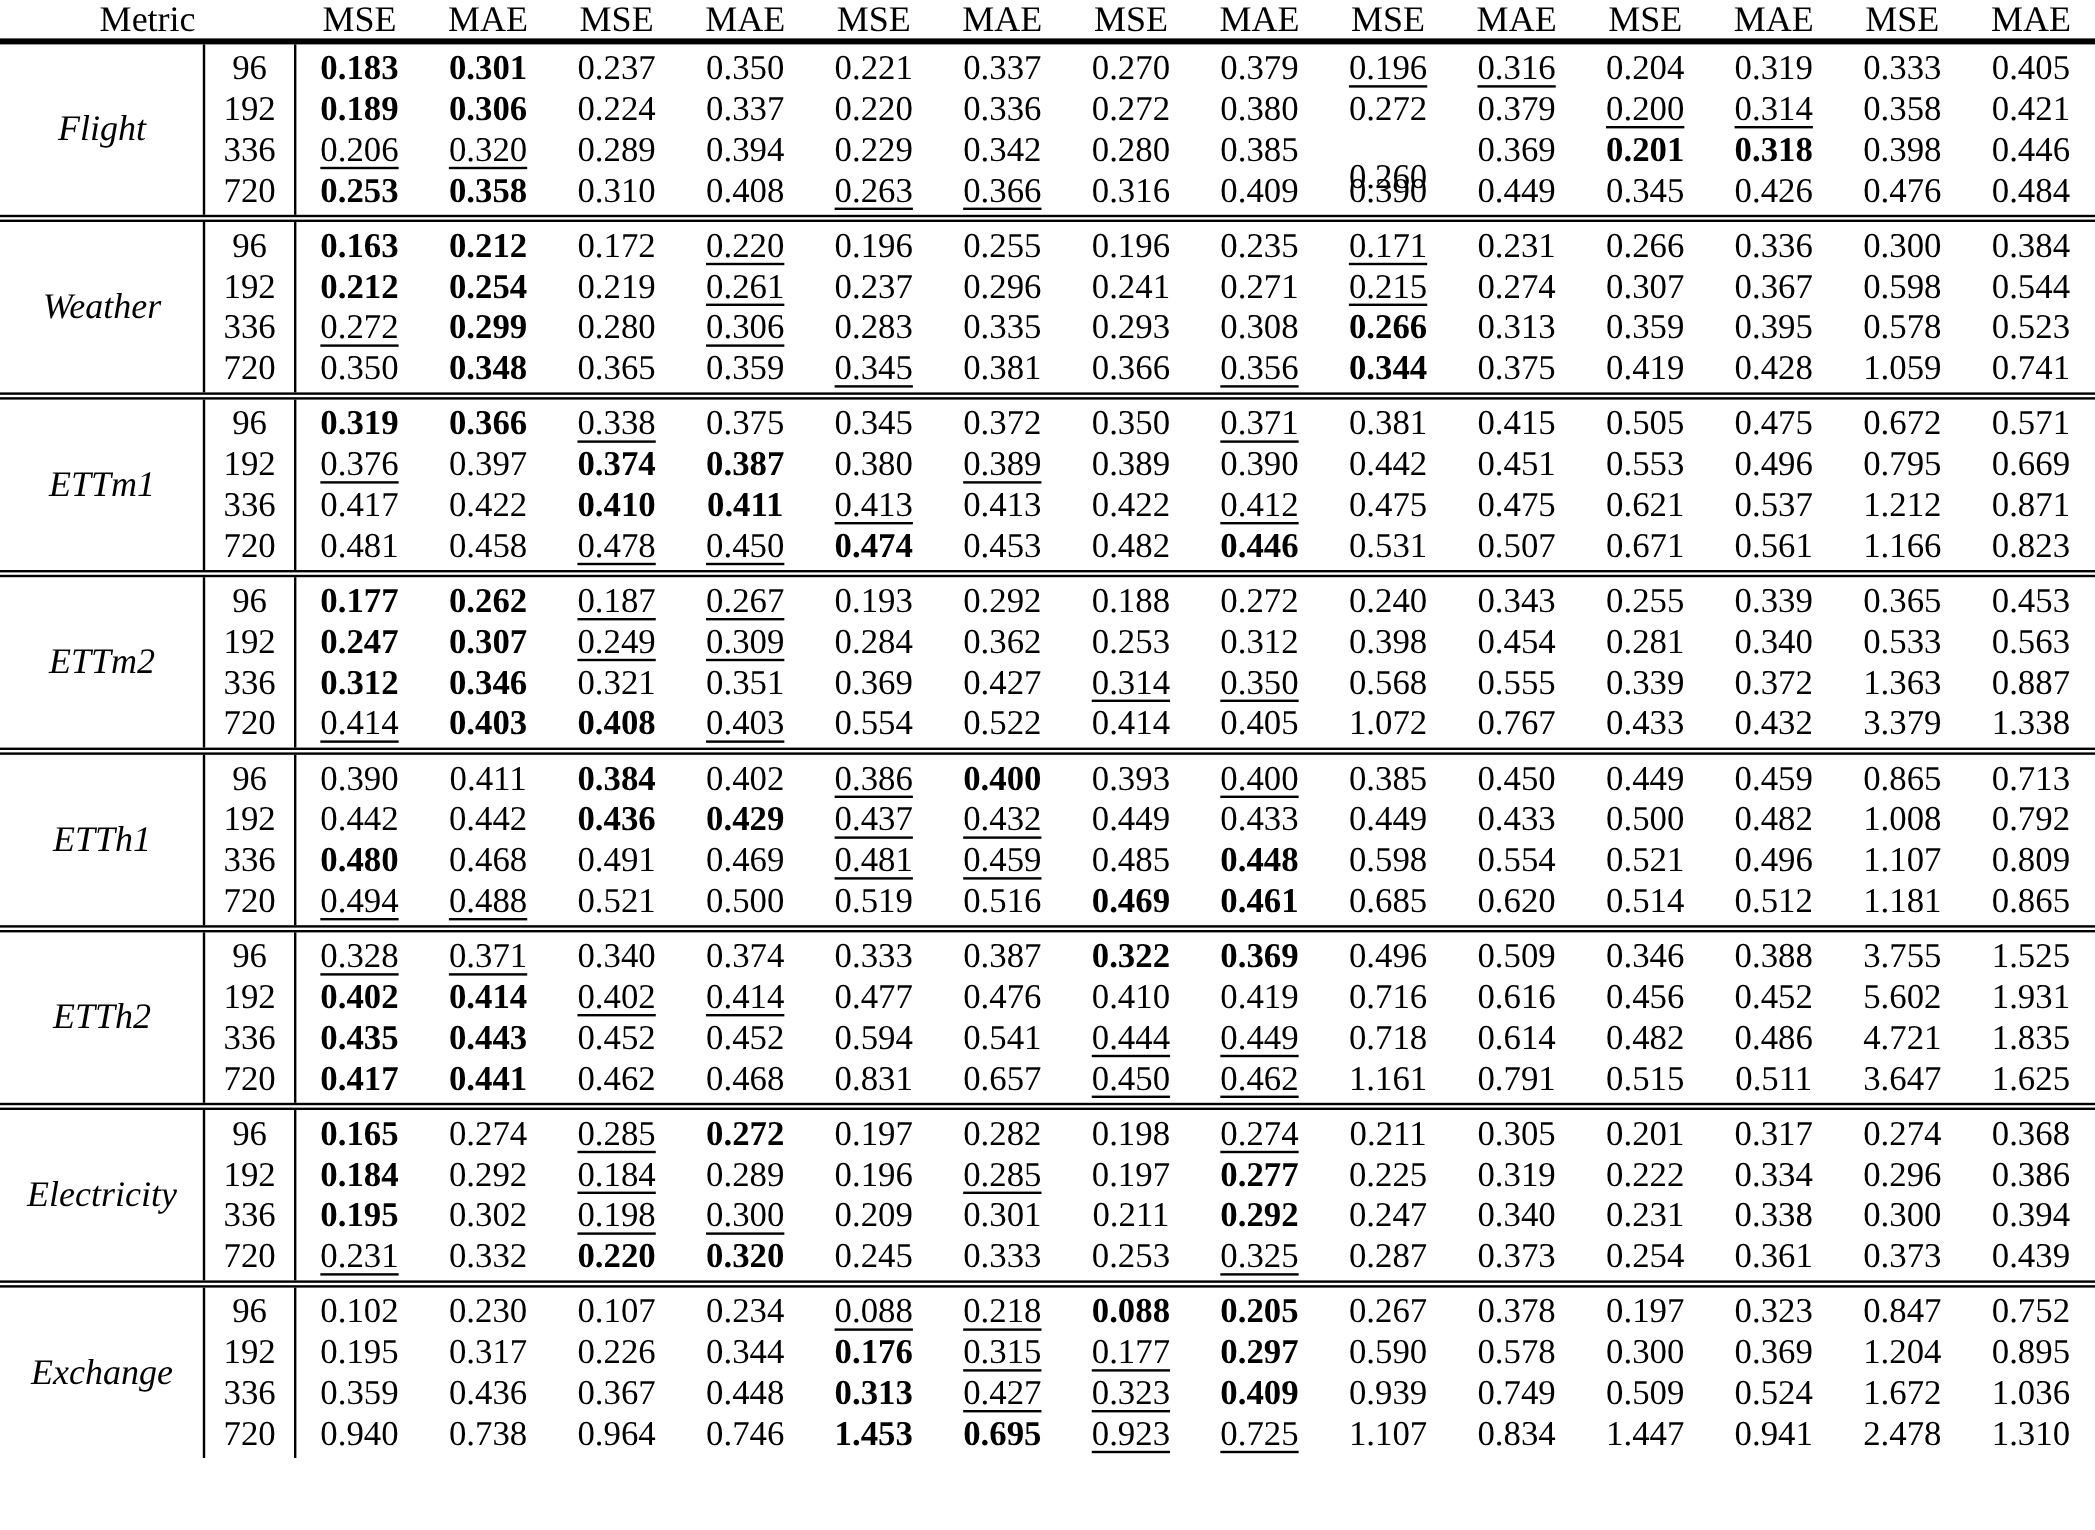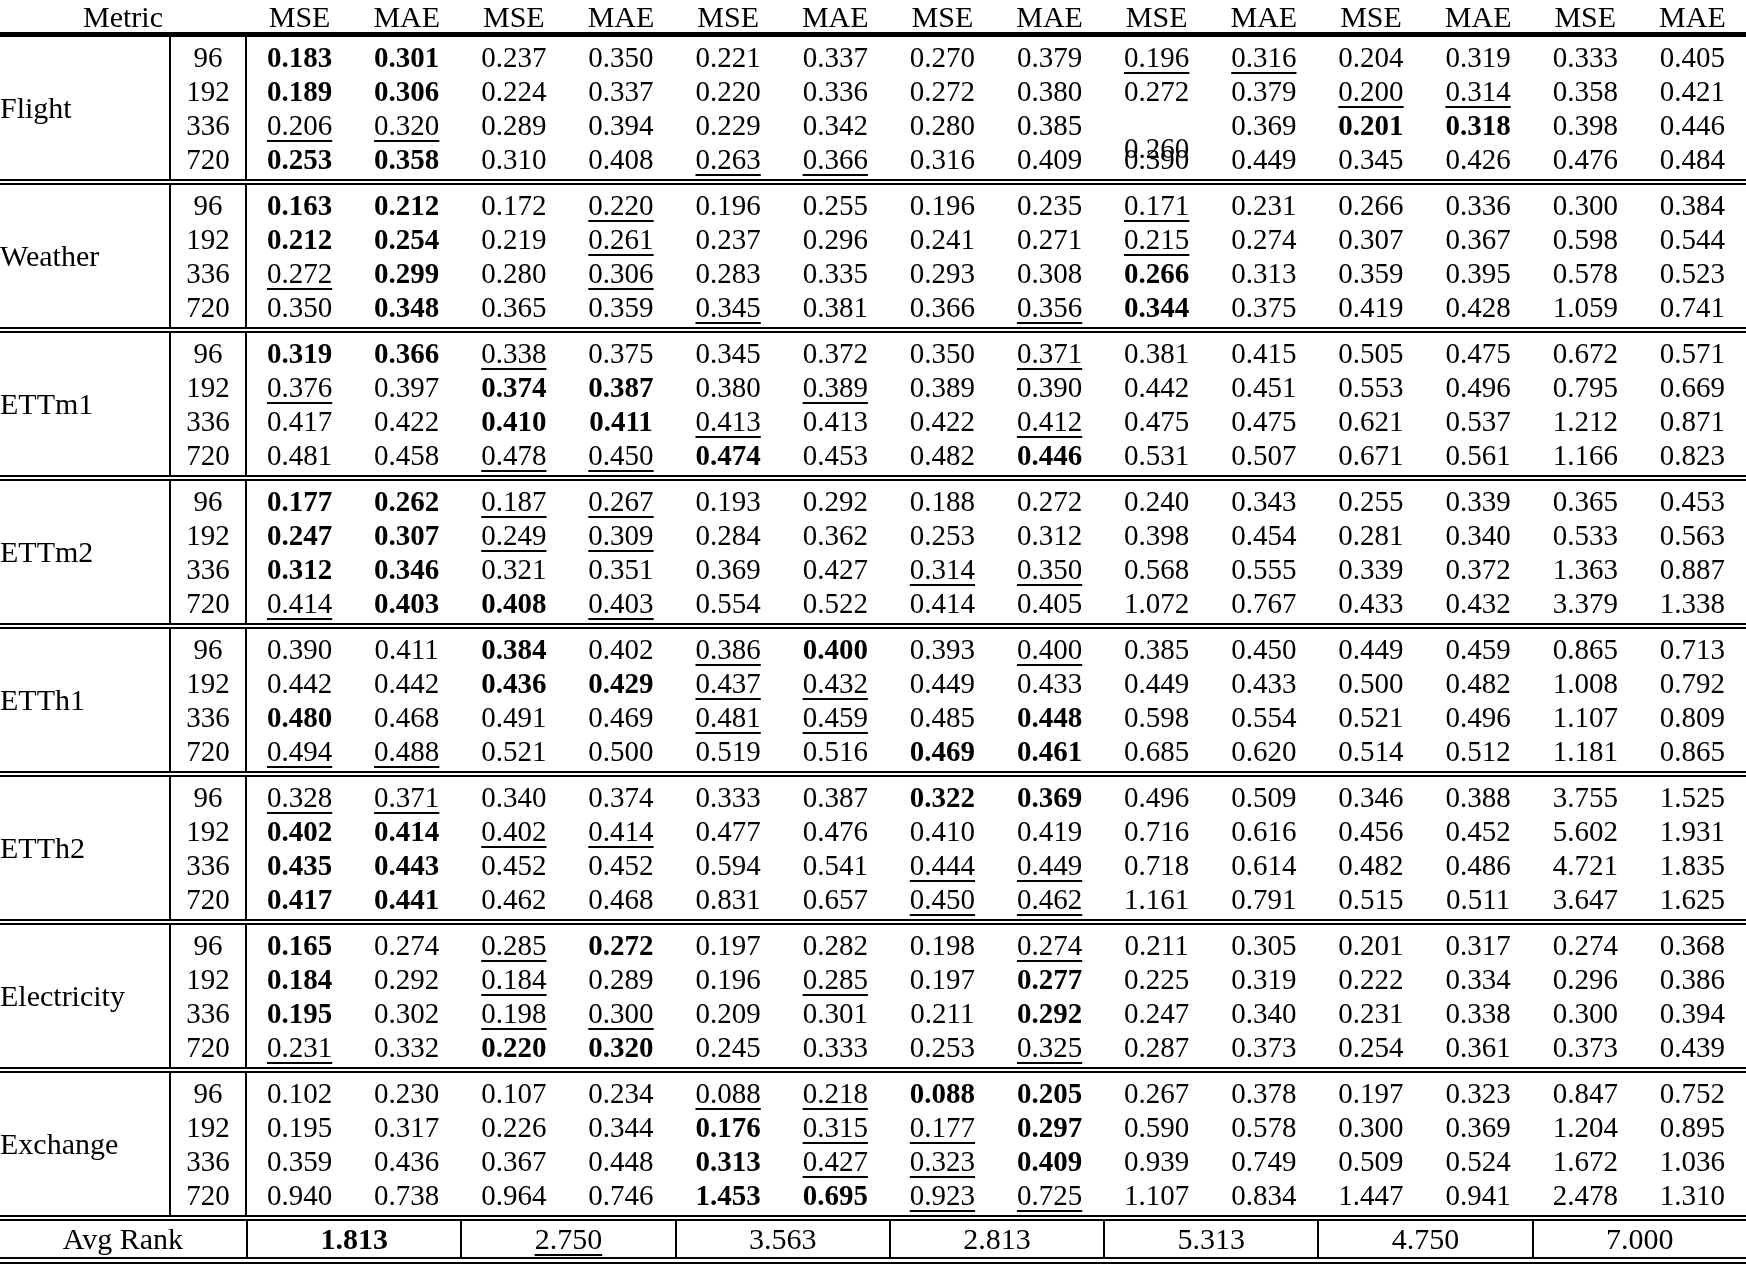--- a/index.html
+++ b/index.html
@@ -34,21 +34,21 @@
   .block + .block { border-top: 6px double #000; }
   .block::before, .block::after {
     content: "";
     position: absolute;
     top: 0; bottom: 0;
     width: 2px;
     background: #000;
   }
   .block::before { left: 169px; }
   .block::after  { left: 245px; }
-  .ds-name { grid-column: 1; grid-row: 1 / span 4; text-align: left; font-size: 30px; }
+  .ds-name { grid-column: 1; grid-row: 1 / span 4; text-align: center; font-size: 30px; font-style: italic; }
   .hz  { grid-column: 2; text-align: center; font-size: 29px; }
   .val { text-align: center; font-size: 29px; white-space: nowrap; }
   .best { font-weight: bold; }
   .second {
     text-decoration: underline;
     text-underline-offset: 5px;
     text-decoration-thickness: 2px;
   }
 
   
@@ -594,24 +594,13 @@
         <div class="val second" style="grid-area: 4 / 10;">0.725</div>
         <div class="val" style="grid-area: 4 / 11;">1.107</div>
         <div class="val" style="grid-area: 4 / 12;">0.834</div>
         <div class="val" style="grid-area: 4 / 13;">1.447</div>
         <div class="val" style="grid-area: 4 / 14;">0.941</div>
         <div class="val" style="grid-area: 4 / 15;">2.478</div>
         <div class="val" style="grid-area: 4 / 16;">1.310</div>
       </div>
     </div>
 
-  <div class="avg-row" id="avg-row">
-    <div class="avg-label">Avg Rank</div>
-
-  <div class="avg-val best">1.813</div>
-      <div class="avg-val second">2.750</div>
-      <div class="avg-val">3.563</div>
-      <div class="avg-val">2.813</div>
-      <div class="avg-val">5.313</div>
-      <div class="avg-val">4.750</div>
-      <div class="avg-val">7.000</div>
-    </div>
 </div>
 
 </body></html>

